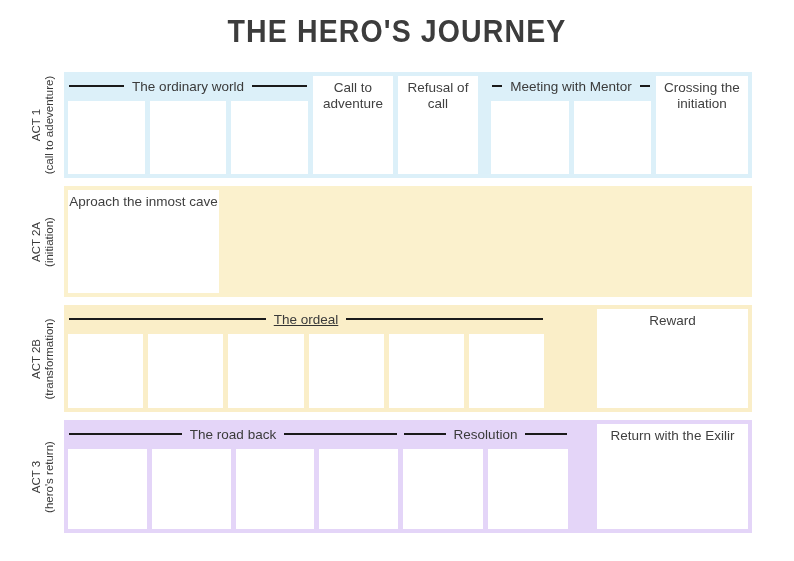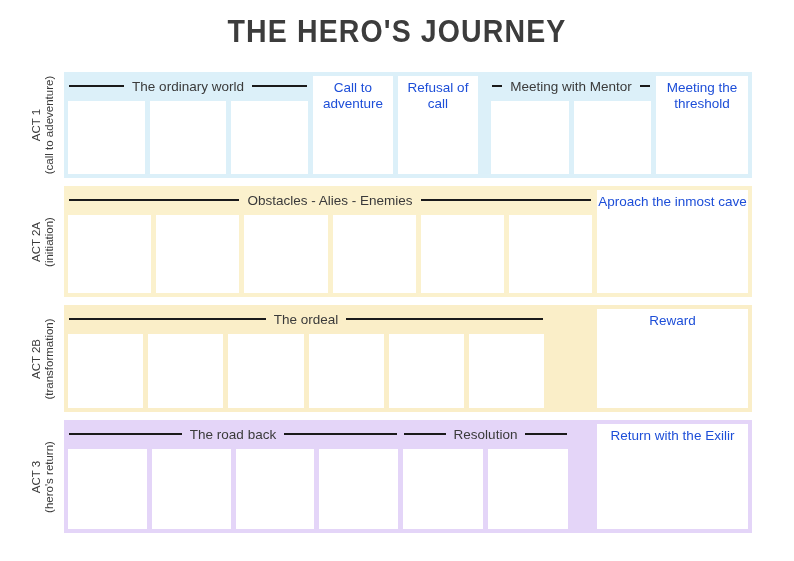--- a/index.html
+++ b/index.html
@@ -118,21 +118,21 @@
   .box{
     background:#ffffff;
     flex:1 1 0;
     box-sizing:border-box;
     display:flex;
     align-items:flex-start;
     justify-content:center;
     text-align:center;
     font-size:13.5px;
     line-height:16px;
-    color:#1d4ed8;
+    color:#404040;
     padding-top:3px;
     min-width:0;
   }
   
   .box.titled{
     padding-top:4px;
   }
   
   .box.wide{ flex:0 0 151px; }
 </style>
@@ -179,68 +179,53 @@
           <span class="cap-text">Meeting with Mentor</span>
           <span class="rule"></span>
         </div>
         <div class="group-boxes">
           <div class="box"></div>
           <div class="box"></div>
         </div>
       </div>
 
       <div class="group" style="flex:1.15 1 0;">
-        <div class="box titled">Meeting the threshold</div>
+        <div class="box titled">Crossing the initiation</div>
       </div>
 
     </div>
   </div>
 
   <div class="act act-2a">
     <div class="act-label">
       <div class="act-label-inner">
         <span class="l1">ACT 2A</span>
         <span class="l2">(initiation)</span>
       </div>
     </div>
     <div class="cells">
 
-      <div class="group capped" style="flex:1 1 auto;">
-        <div class="caption-rule">
-          <span class="rule"></span>
-          <span class="cap-text">Obstacles - Alies - Enemies</span>
-          <span class="rule"></span>
-        </div>
-        <div class="group-boxes">
-          <div class="box"></div>
-          <div class="box"></div>
-          <div class="box"></div>
-          <div class="box"></div>
-          <div class="box"></div>
-          <div class="box"></div>
-        </div>
-      </div>
 
       <div class="group" style="flex:0 0 151px;">
         <div class="box titled wide">Aproach the inmost cave</div>
       </div>
 
     </div>
   </div>
 
   <div class="act act-2b">
     <div class="act-label">
       <div class="act-label-inner">
         <span class="l1">ACT 2B</span>
         <span class="l2">(transformation)</span>
       </div>
     </div>
     <div class="cells">
 
-      <div class="group capped" style="flex:1 1 auto;">
+      <div class="group capped" style="flex:1 1 auto;text-decoration:underline;">
         <div class="caption-rule">
           <span class="rule"></span>
           <span class="cap-text">The ordeal</span>
           <span class="rule"></span>
         </div>
         <div class="group-boxes">
           <div class="box"></div>
           <div class="box"></div>
           <div class="box"></div>
           <div class="box"></div>

